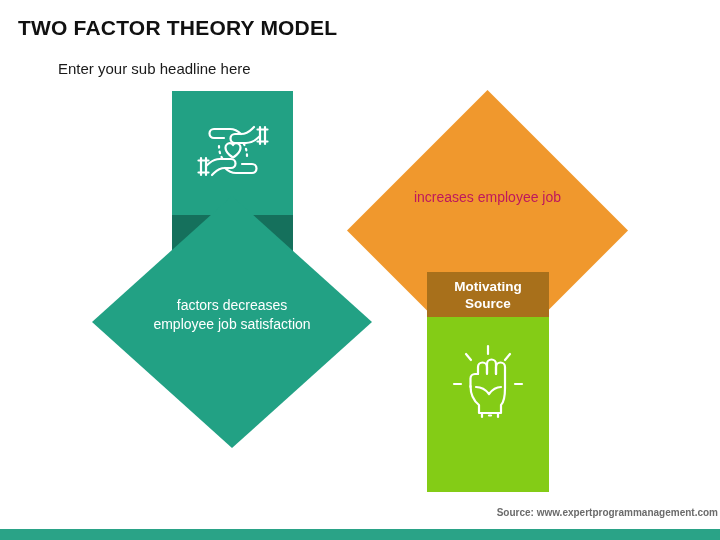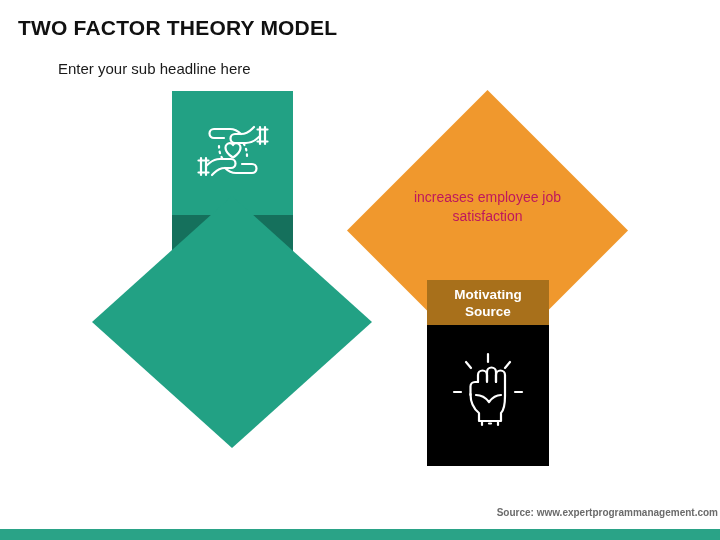--- a/index.html
+++ b/index.html
@@ -130,24 +130,24 @@
     text-align: center;
     color: #be185d;
     font-size: 14px;
     line-height: 19px;
   }
 
   
   .motivating-card {
     position: absolute;
     left: 427px;
-    top: 280px;
+    top: 272px;
     width: 122px;
-    height: 186px;
-    background: #000000;
+    height: 220px;
+    background: #84cc16;
   }
   .motivating-label {
     position: absolute;
     left: 0;
     top: 0;
     width: 122px;
     height: 45px;
     background: #a8701b;
     color: #ffffff;
     font-size: 13.5px;
@@ -231,29 +231,32 @@
         <span>Poor</span>
         <span>Hygiene</span>
       </div>
     </div>
 
     <div class="teal-diamond">
       <svg width="280" height="252" viewBox="0 0 280 252">
         <polygon points="140,0 280,126 140,252 0,126" fill="#22a184"></polygon>
       </svg>
     </div>
+    <div class="teal-diamond-text">
+      <div>factors decreases</div>
+      <div>employee job satisfaction</div>
+    </div>
 
     <div class="orange-diamond">
       <svg width="281" height="281" viewBox="0 0 281 281">
         <polygon points="140.5,0 281,140.5 140.5,281 0,140.5" fill="#f0982d"></polygon>
       </svg>
     </div>
     <div class="orange-diamond-text">
       <div>increases employee job</div>
-      <div>satisfaction</div>
     </div>
 
     <div class="motivating-card">
       <div class="motivating-label">
         <span>Motivating</span>
         <span>Source</span>
       </div>
       <div class="motivating-icon-area">
         <span>
           <svg width="74" height="78" viewBox="0 0 74 78" fill="none" stroke="#ffffff" stroke-width="2.2" stroke-linecap="round" stroke-linejoin="round">

